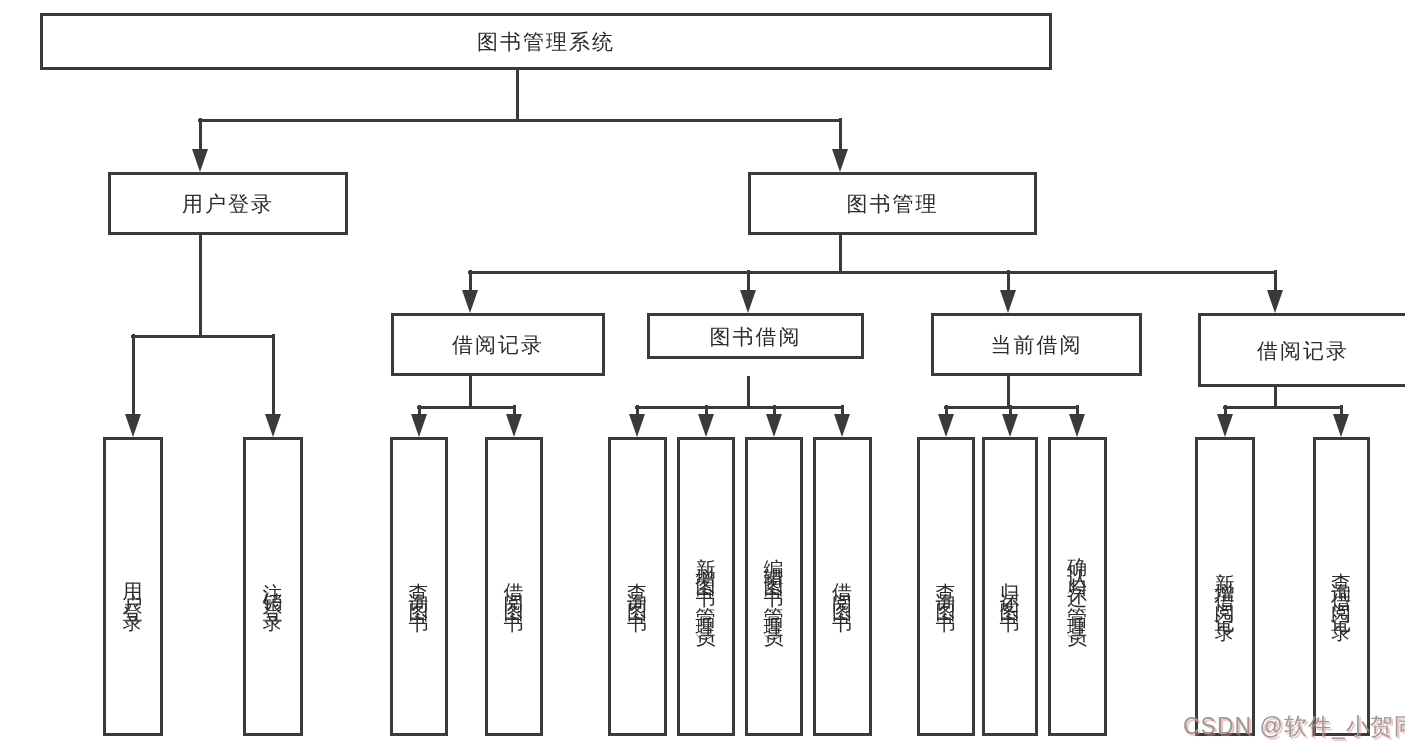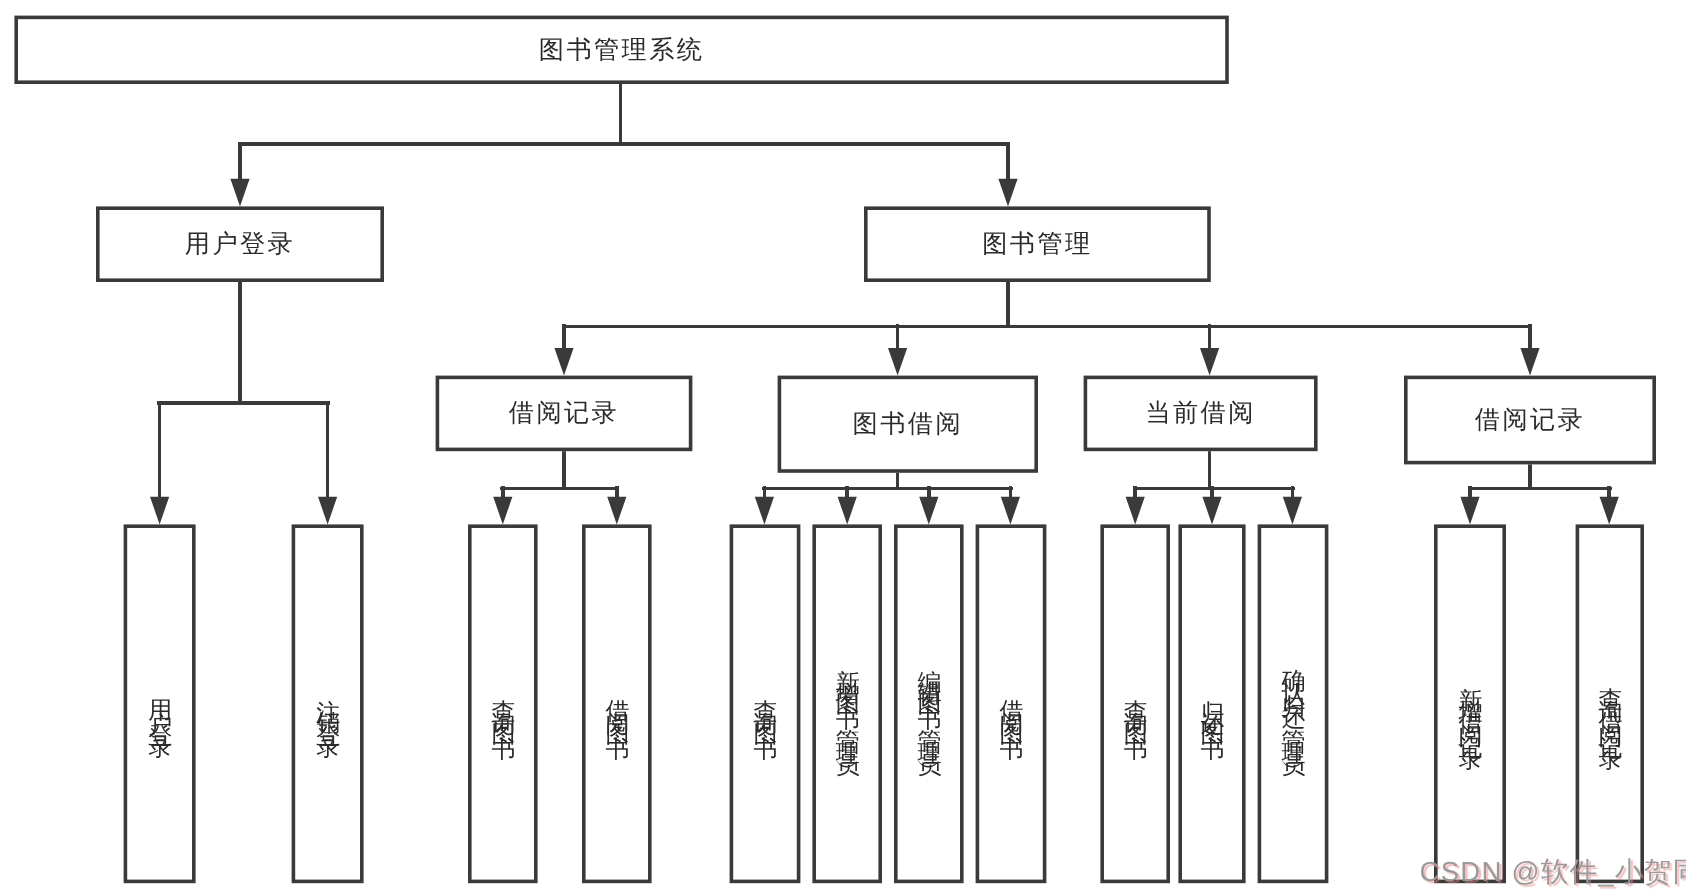--- a/index.html
+++ b/index.html
@@ -6,21 +6,21 @@
   #canvas{
     position:relative;width:1405px;height:747px;background:#ffffff;
     font-family:"Liberation Sans",sans-serif;overflow:hidden;
   }
   #connectors{position:absolute;left:0;top:0;width:1405px;height:747px;z-index:1;}
   .box{
     position:absolute;box-sizing:border-box;border:3px solid #3a3a3a;background:#ffffff;
     display:flex;align-items:center;justify-content:center;
     color:#2b2b2b;z-index:2;line-height:1;
   }
-  .h{font-size:21px;letter-spacing:2px;}
+  .h{font-size:21px;letter-spacing:2px;margin-left:28px;}
   .v{
     writing-mode:vertical-rl;text-orientation:mixed;
     font-size:20px;letter-spacing:10px;
   }
   .watermark{
     position:absolute;left:1183px;top:711px;z-index:6;
     font-size:23px;letter-spacing:1px;color:#9a9a9a;
     text-shadow:2px 2px 1px rgba(232,127,127,0.55);
     white-space:nowrap;
   }
@@ -62,22 +62,22 @@
       <polygon points="1341,437 1333,414 1349,414"></polygon>
     </g>
   </svg>
 
   <div class="box h" style="left:12px;top:13px;width:1012px;height:57px;">图书管理系统</div>
 
   <div class="box h" style="left:80px;top:172px;width:240px;height:63px;">用户登录</div>
   <div class="box h" style="left:720px;top:172px;width:289px;height:63px;">图书管理</div>
 
   <div class="box h" style="left:363px;top:313px;width:214px;height:63px;">借阅记录</div>
-  <div class="box h" style="left:648px;top:313px;width:217px;height:81px;">图书借阅</div>
-  <div class="box h" style="left:903px;top:313px;width:195px;height:63px;">当前借阅</div>
+  <div class="box h" style="left:619px;top:313px;width:217px;height:46px;">图书借阅</div>
+  <div class="box h" style="left:903px;top:313px;width:211px;height:63px;">当前借阅</div>
   <div class="box h" style="left:1170px;top:313px;width:210px;height:74px;">借阅记录</div>
 
   <div class="box v" style="left:103px;top:437px;width:60px;height:299px;">用户登录</div>
   <div class="box v" style="left:243px;top:437px;width:60px;height:299px;">注销登录</div>
 
   <div class="box v" style="left:390px;top:437px;width:58px;height:299px;">查询图书</div>
   <div class="box v" style="left:485px;top:437px;width:58px;height:299px;">借阅图书</div>
 
   <div class="box v" style="left:608px;top:437px;width:59px;height:299px;">查询图书</div>
   <div class="box v" style="left:677px;top:437px;width:58px;height:299px;">新增图书（管理员）</div>

